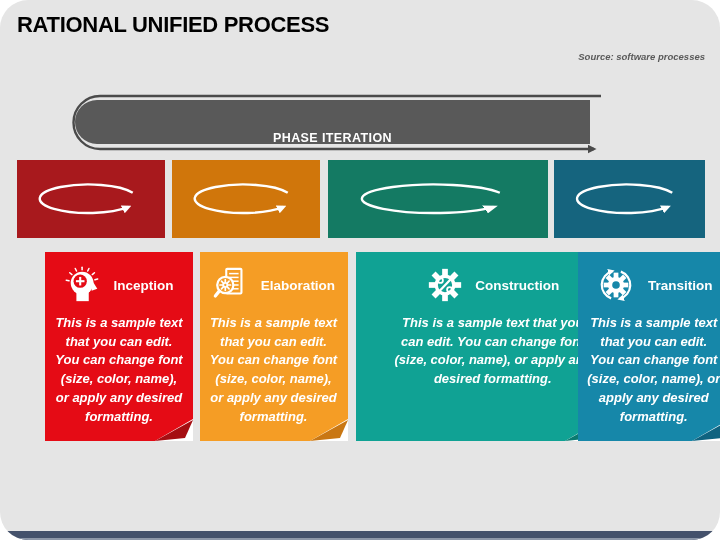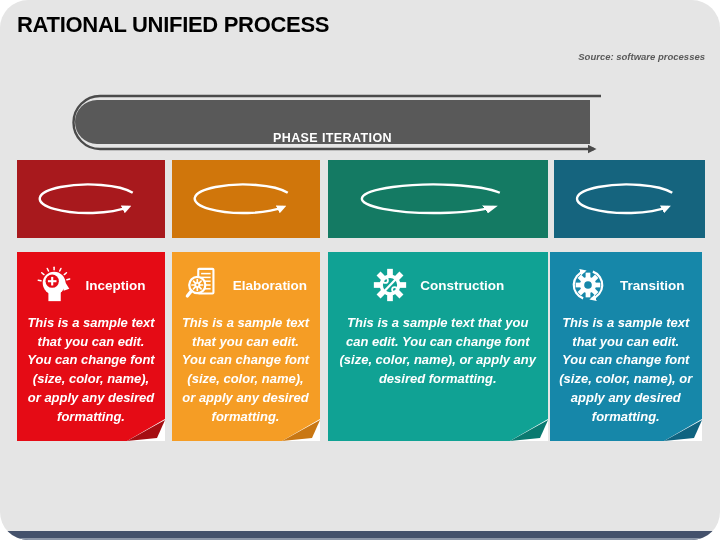--- a/index.html
+++ b/index.html
@@ -13,21 +13,21 @@
           font-style:italic;color:#595959;margin-top:42px;}
   
   .loop-arrow-svg{position:absolute;left:58px;top:86px;width:560px;height:72px;}
   .pill{position:absolute;left:75px;top:100px;width:515px;height:44px;
         border-radius:22px 0 0 22px;display:flex;align-items:center;justify-content:center;}
   .pill span{color:#fff;font-size:12.5px;font-weight:bold;letter-spacing:0.4px;margin-top:32px;}
   
   .block{position:absolute;top:160px;height:78px;display:flex;align-items:center;justify-content:center;}
   .block svg{width:86%;height:66%;}
   
-  .card{position:absolute;top:252px;height:189px;background:var(--card);color:#fff;}
+  .card{position:absolute;top:252px;height:189px;background:var(--card);color:#fff;margin-left:28px;}
   .card-head{display:flex;align-items:center;justify-content:center;gap:11px;margin-top:14px;}
   .card-head .icon{flex:0 0 auto;width:38px;height:38px;}
   .card-title{font-size:13.5px;font-weight:bold;}
   .card-body{margin:10px 9px 0 9px;text-align:center;font-size:13px;font-weight:bold;
              font-style:italic;line-height:1.44;}
   .fold{position:absolute;right:0;bottom:0;width:38px;height:22px;display:block;}
   .fold .cut{fill:#ffffff;}
   .fold .flap{fill:var(--fold);}
   
   .bottom-bar{position:absolute;left:0;bottom:0;width:720px;height:9px;
@@ -150,21 +150,21 @@
       </svg>
       <span class="card-title">Elaboration</span>
     </div>
     <div class="card-body">This is a sample text that you can edit. You can change font (size, color, name), or apply any desired formatting.</div>
     <svg class="fold" viewBox="0 0 38 22">
       <polygon class="cut" points="0,22 38,22 38,0"></polygon>
       <polygon class="flap" points="0,22 38,1 30,19"></polygon>
     </svg>
   </div>
 
-  <div class="card" style="left: 328px; width: 219.5px; --card: #10A294; --fold: #0A7A70;">
+  <div class="card" style="left: 328px; width: 219.5px; padding-left: 27px; --card: #10A294; --fold: #0A7A70;">
     <div class="card-head">
       <svg class="icon" viewBox="0 0 40 40">
         <g fill="#fff">
           <rect x="17" y="3" width="6" height="8" transform="rotate(0 20 20)"></rect>
           <rect x="17" y="3" width="6" height="8" transform="rotate(45 20 20)"></rect>
           <rect x="17" y="3" width="6" height="8" transform="rotate(90 20 20)"></rect>
           <rect x="17" y="3" width="6" height="8" transform="rotate(135 20 20)"></rect>
           <rect x="17" y="3" width="6" height="8" transform="rotate(180 20 20)"></rect>
           <rect x="17" y="3" width="6" height="8" transform="rotate(225 20 20)"></rect>
           <rect x="17" y="3" width="6" height="8" transform="rotate(270 20 20)"></rect>

